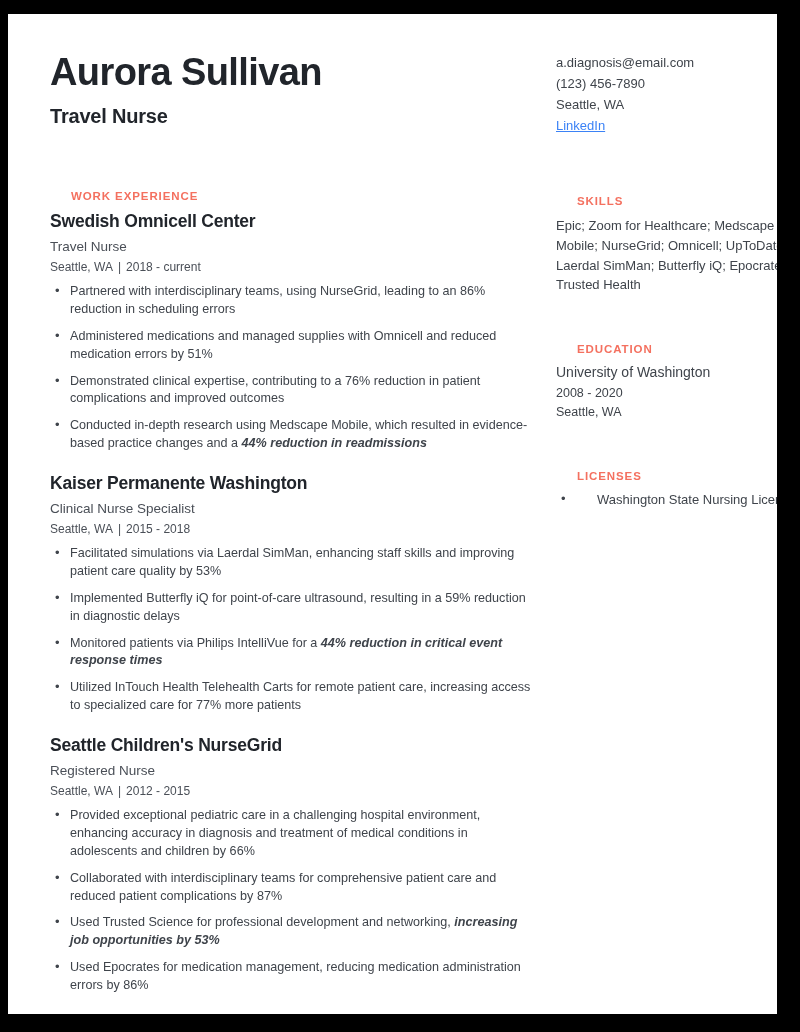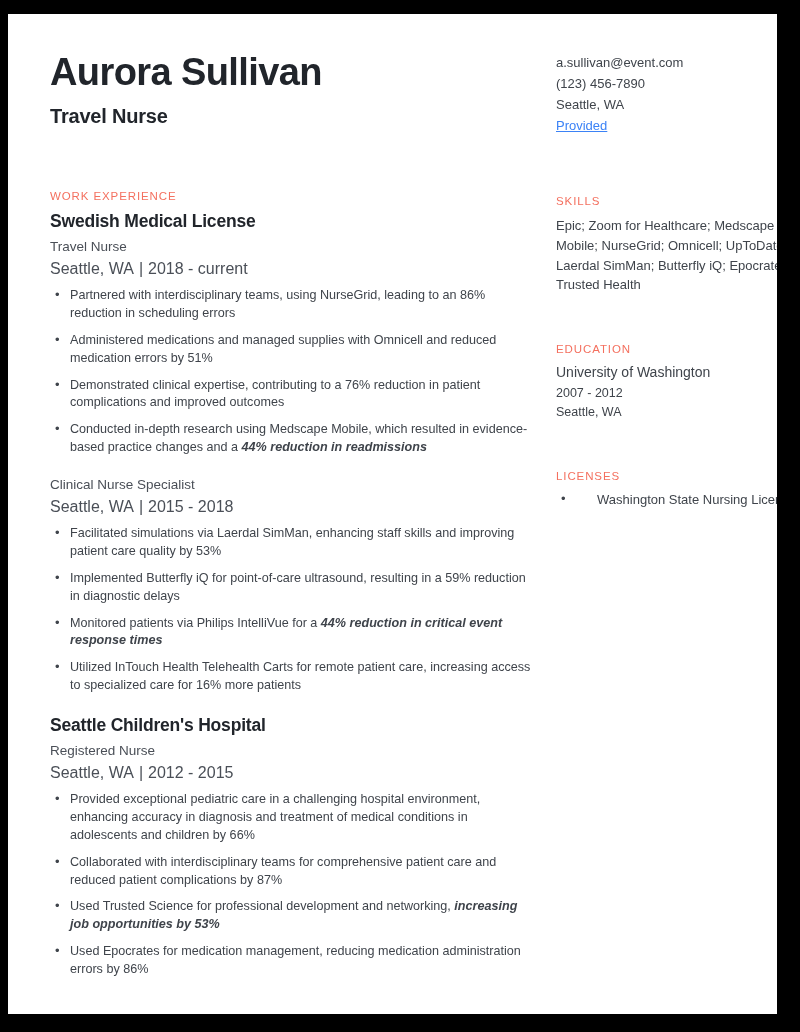--- a/index.html
+++ b/index.html
@@ -45,25 +45,26 @@
   .role-title {
     font-size: 20px;
     font-weight: bold;
     color: #21252b;
     margin-top: 12px;
     letter-spacing: -0.2px;
   }
 
   .section-heading {
     font-size: 11.5px;
-    font-weight: normal;
+    font-weight: bold;
     letter-spacing: 0.9px;
     color: #f4705f;
     text-transform: uppercase;
     margin-bottom: 9px;
+    margin-left: 21px;
   }
 
   .work-section { margin-top: 62px; }
 
   .job { margin-bottom: 20px; }
 
   .job-company {
     font-size: 17.5px;
     font-weight: bold;
     color: #21252b;
@@ -71,21 +72,21 @@
     margin-bottom: 7px;
   }
 
   .job-role {
     font-size: 13.5px;
     color: #4a4f57;
     margin-bottom: 6px;
   }
 
   .job-meta {
-    font-size: 16px;
+    font-size: 12px;
     color: #4a4f57;
     margin-bottom: 9px;
   }
 
   .job-meta .sep { padding: 0 5px; }
 
   ul.bullets {
     list-style: none;
     margin: 0;
     padding: 0;
@@ -196,74 +197,75 @@
 
     <div class="main-col">
 
       <div class="name">Aurora Sullivan</div>
       <div class="role-title">Travel Nurse</div>
 
       <div class="work-section">
         <div class="section-heading">WORK EXPERIENCE</div>
         <div id="jobs-container">
             <div class="job">
-              <div class="job-company">Swedish Medical License</div>
+              <div class="job-company">Swedish Omnicell Center</div>
               <div class="job-role">Travel Nurse</div>
               <div class="job-meta"><span>Seattle, WA</span><span class="sep">|</span><span>2018 - current</span></div>
               <ul class="bullets">
                 <li><span>Partnered with interdisciplinary teams, using NurseGrid, leading to an 86% reduction in scheduling errors</span></li>
                 <li><span>Administered medications and managed supplies with Omnicell and reduced medication errors by 51%</span></li>
                 <li><span>Demonstrated clinical expertise, contributing to a 76% reduction in patient complications and improved outcomes</span></li>
                 <li><span>Conducted in-depth research using Medscape Mobile, which resulted in evidence-based practice changes and a </span><em>44% reduction in readmissions</em></li>
               </ul>
             </div>
             <div class="job">
+              <div class="job-company">Kaiser Permanente Washington</div>
               <div class="job-role">Clinical Nurse Specialist</div>
               <div class="job-meta"><span>Seattle, WA</span><span class="sep">|</span><span>2015 - 2018</span></div>
               <ul class="bullets">
                 <li><span>Facilitated simulations via Laerdal SimMan, enhancing staff skills and improving patient care quality by 53%</span></li>
                 <li><span>Implemented Butterfly iQ for point-of-care ultrasound, resulting in a 59% reduction in diagnostic delays</span></li>
                 <li><span>Monitored patients via Philips IntelliVue for a </span><em>44% reduction in critical event response times</em></li>
-                <li><span>Utilized InTouch Health Telehealth Carts for remote patient care, increasing access to specialized care for 16% more patients</span></li>
+                <li><span>Utilized InTouch Health Telehealth Carts for remote patient care, increasing access to specialized care for 77% more patients</span></li>
               </ul>
             </div>
             <div class="job">
-              <div class="job-company">Seattle Children's Hospital</div>
+              <div class="job-company">Seattle Children's NurseGrid</div>
               <div class="job-role">Registered Nurse</div>
               <div class="job-meta"><span>Seattle, WA</span><span class="sep">|</span><span>2012 - 2015</span></div>
               <ul class="bullets">
                 <li><span>Provided exceptional pediatric care in a challenging hospital environment, enhancing accuracy in diagnosis and treatment of medical conditions in adolescents and children by 66%</span></li>
                 <li><span>Collaborated with interdisciplinary teams for comprehensive patient care and reduced patient complications by 87%</span></li>
                 <li><span>Used Trusted Science for professional development and networking, </span><em>increasing job opportunities by 53%</em></li>
                 <li><span>Used Epocrates for medication management, reducing medication administration errors by 86%</span></li>
               </ul>
             </div>
           </div>
       </div>
 
     </div>
 
     <div class="side-col">
 
       <div>
-        <div class="contact-line">a.sullivan@event.com</div>
+        <div class="contact-line">a.diagnosis@email.com</div>
         <div class="contact-line">(123) 456-7890</div>
         <div class="contact-line">Seattle, WA</div>
-        <div><a class="contact-link">Provided</a></div>
+        <div><a class="contact-link">LinkedIn</a></div>
       </div>
 
       <div class="side-section skills-section">
         <div class="section-heading">SKILLS</div>
         <div class="skills-body">Epic; Zoom for Healthcare; Medscape Mobile; NurseGrid; Omnicell; UpToDate; Laerdal SimMan; Butterfly iQ; Epocrates; Trusted Health</div>
       </div>
 
       <div class="side-section">
         <div class="section-heading">EDUCATION</div>
         <div class="edu-school">University of Washington</div>
-        <div class="edu-dates">2007 - 2012</div>
+        <div class="edu-dates">2008 - 2020</div>
         <div class="edu-location">Seattle, WA</div>
       </div>
 
       <div class="side-section">
         <div class="section-heading">LICENSES</div>
         <ul class="side-bullets" id="licenses-container">
             <li>Washington State Nursing License</li>
           </ul>
       </div>
 

